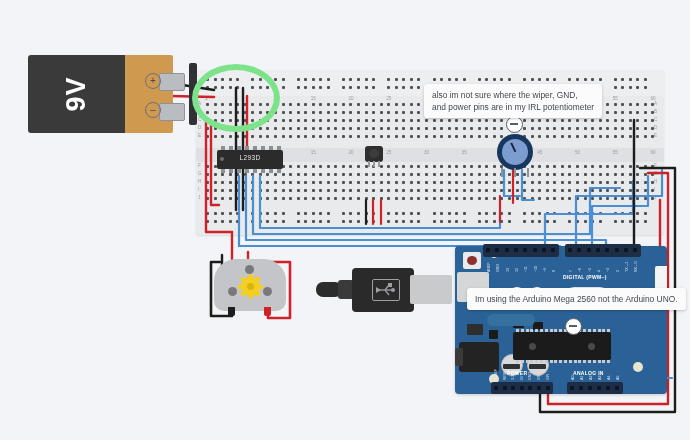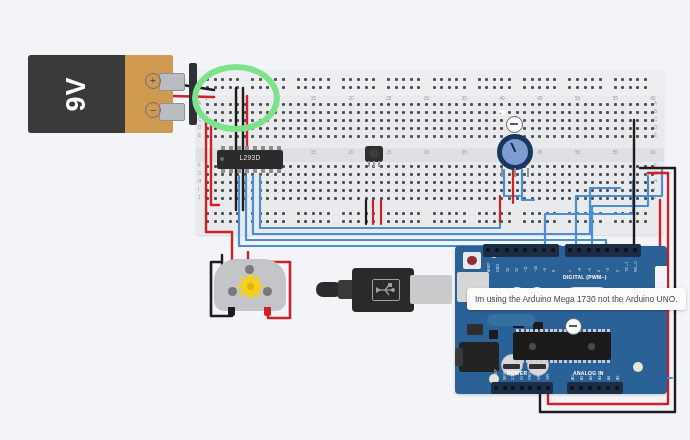--- a/index.html
+++ b/index.html
@@ -1276,17 +1276,19 @@
         <div class="pinlbl" style="left: 143px; top: 134px;">A3</div>
         <div class="pinlbl" style="left: 152px; top: 134px;">A4</div>
         <div class="pinlbl" style="left: 161px; top: 134px;">A5</div>
       </div>
   </div>
 
   <div class="badge-minus abs" style="left:565px;top:318px">
       <i></i>
     </div>
 
+  <div class="anno" id="anno1">also im not sure where the wiper, GND,
+and power pins are in my IRL potentiometer</div>
   <div class="anno-tail abs" style="left:498px;top:110px;border-top:6px solid #fbfbfc"></div>
 
-  <div class="anno" id="anno2">Im using the Arduino Mega 1730 not the Arduino UNO.</div>
+  <div class="anno" id="anno2">Im using the Arduino Mega 2560 not the Arduino UNO.</div>
 
 </div>
 
 </body></html>

